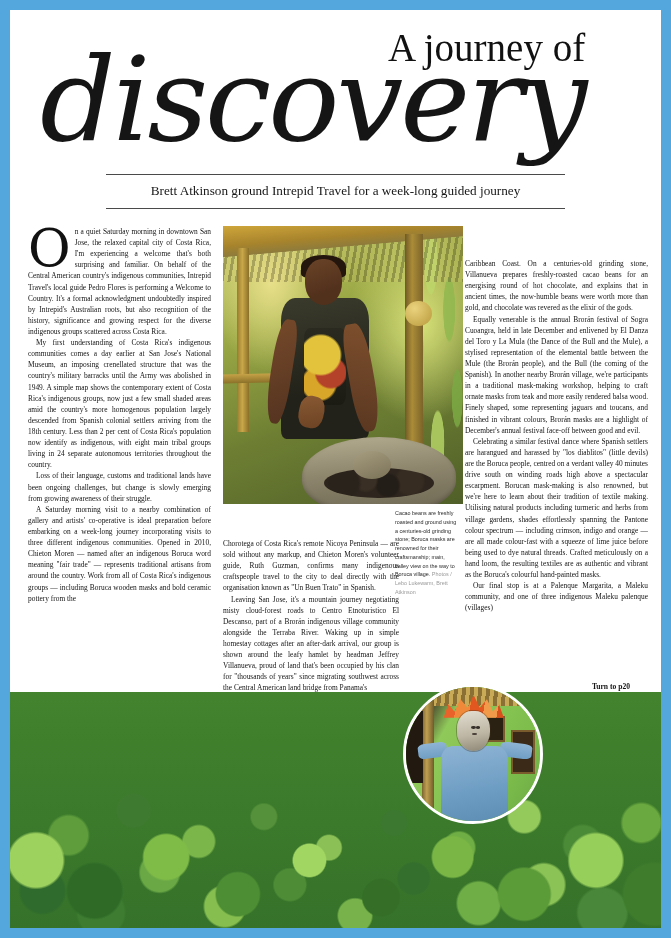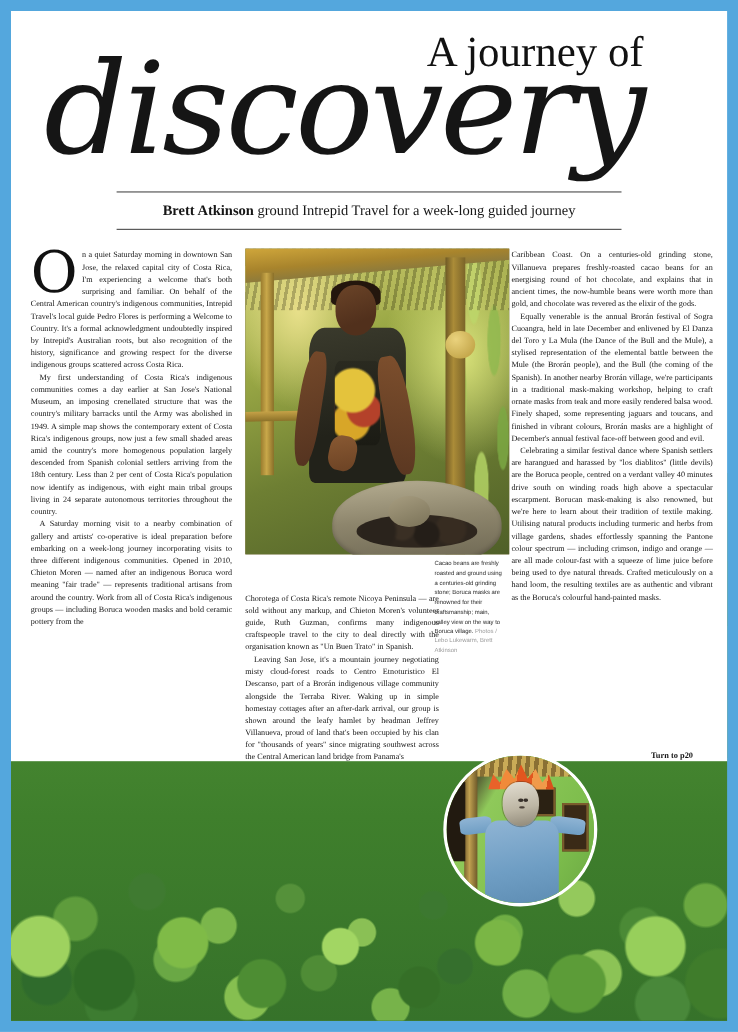--- a/index.html
+++ b/index.html
@@ -141,41 +141,41 @@
     width:459px;
     border-top:1.2px solid #4a4a4a;
     border-bottom:1.2px solid #4a4a4a;
     padding:7px 0 7px 0;
     text-align:center;
     font-family:"Liberation Serif", serif;
     font-size:13.2px;
     line-height:1.42;
     color:#161616;
   }
-  .deck b{font-weight:bold;}
+  .deck b{font-weight:normal;}
 
   
   .cols{
     position:absolute;
     left:18px;top:216px;
     width:620px;height:465px;
   }
   .col{
     position:absolute;top:0;
     font-family:"Liberation Serif", serif;
     font-size:7.4px;
     line-height:1.5;
     color:#141414;
     text-align:left;
   }
   .col p{margin:0;}
   .col p + p{text-indent:8px;}
   .col1{left:0px;width:183px;}
   .col2{left:195px;width:176px;top:282px;margin-top:30px;}
-  .col3{left:437px;width:183px;}
+  .col3{left:437px;width:183px;margin-top:32px;}
 
   
   .dropcap{
     float:left;
     font-family:"DejaVu Serif", serif;
     font-size:52px;
     line-height:0.78;
     padding:2px 4px 0 0;
     color:#111;
     font-weight:400;
@@ -440,32 +440,34 @@
       <div class="pm-metate"></div>
       <div class="pm-beans"></div>
       <div class="pm-pestle"></div>
     </div>
 
     <div class="cols">
 
       <div class="col col1">
         <p class="just"><span class="dropcap">O</span><span>n a quiet Saturday morning in downtown San Jose, the relaxed capital city of Costa Rica, I'm experiencing a welcome that's both surprising and familiar. On behalf of the Central American country's indigenous communities, Intrepid Travel's local guide Pedro Flores is performing a Welcome to Country. It's a formal acknowledgment undoubtedly inspired by Intrepid's Australian roots, but also recognition of the history, significance and growing respect for the diverse indigenous groups scattered across Costa Rica.</span></p>
         <p class="just">My first understanding of Costa Rica's indigenous communities comes a day earlier at San Jose's National Museum, an imposing crenellated structure that was the country's military barracks until the Army was abolished in 1949. A simple map shows the contemporary extent of Costa Rica's indigenous groups, now just a few small shaded areas amid the country's more homogenous population largely descended from Spanish colonial settlers arriving from the 18th century. Less than 2 per cent of Costa Rica's population now identify as indigenous, with eight main tribal groups living in 24 separate autonomous territories throughout the country.</p>
+        <p class="just">Loss of their language, customs and traditional lands have been ongoing challenges, but change is slowly emerging from growing awareness of their struggle.</p>
         <p class="just">A Saturday morning visit to a nearby combination of gallery and artists' co-operative is ideal preparation before embarking on a week-long journey incorporating visits to three different indigenous communities. Opened in 2010, Chieton Moren — named after an indigenous Boruca word meaning "fair trade" — represents traditional artisans from around the country. Work from all of Costa Rica's indigenous groups — including Boruca wooden masks and bold ceramic pottery from the</p>
       </div>
 
       <div class="col col2">
         <p class="just">Chorotega of Costa Rica's remote Nicoya Peninsula — are sold without any markup, and Chieton Moren's volunteer guide, Ruth Guzman, confirms many indigenous craftspeople travel to the city to deal directly with the organisation known as "Un Buen Trato" in Spanish.</p>
         <p class="just">Leaving San Jose, it's a mountain journey negotiating misty cloud-forest roads to Centro Etnoturistico El Descanso, part of a Brorán indigenous village community alongside the Terraba River. Waking up in simple homestay cottages after an after-dark arrival, our group is shown around the leafy hamlet by headman Jeffrey Villanueva, proud of land that's been occupied by his clan for "thousands of years" since migrating southwest across the Central American land bridge from Panama's</p>
       </div>
 
       <div class="col col3">
         <p class="just">Caribbean Coast. On a centuries-old grinding stone, Villanueva prepares freshly-roasted cacao beans for an energising round of hot chocolate, and explains that in ancient times, the now-humble beans were worth more than gold, and chocolate was revered as the elixir of the gods.</p>
         <p class="just">Equally venerable is the annual Brorán festival of Sogra Cuoangra, held in late December and enlivened by El Danza del Toro y La Mula (the Dance of the Bull and the Mule), a stylised representation of the elemental battle between the Mule (the Brorán people), and the Bull (the coming of the Spanish). In another nearby Brorán village, we're participants in a traditional mask-making workshop, helping to craft ornate masks from teak and more easily rendered balsa wood. Finely shaped, some representing jaguars and toucans, and finished in vibrant colours, Brorán masks are a highlight of December's annual festival face-off between good and evil.</p>
         <p class="just">Celebrating a similar festival dance where Spanish settlers are harangued and harassed by "los diablitos" (little devils) are the Boruca people, centred on a verdant valley 40 minutes drive south on winding roads high above a spectacular escarpment. Borucan mask-making is also renowned, but we're here to learn about their tradition of textile making. Utilising natural products including turmeric and herbs from village gardens, shades effortlessly spanning the Pantone colour spectrum — including crimson, indigo and orange — are all made colour-fast with a squeeze of lime juice before being used to dye natural threads. Crafted meticulously on a hand loom, the resulting textiles are as authentic and vibrant as the Boruca's colourful hand-painted masks.</p>
+        <p class="just">Our final stop is at a Palenque Margarita, a Maleku community, and one of three indigenous Maleku palenque (villages)</p>
       </div>
 
     </div>
 
     <div class="caption">
       <span>Cacao beans are freshly roasted and ground using a centuries-old grinding stone; Boruca masks are renowned for their craftsmanship; main, valley view on the way to Boruca village.</span>
       <span class="credit">Photos / Lebo Lukewarm, Brett Atkinson</span>
     </div>
 
     <div class="turnline">Turn to p20</div>

